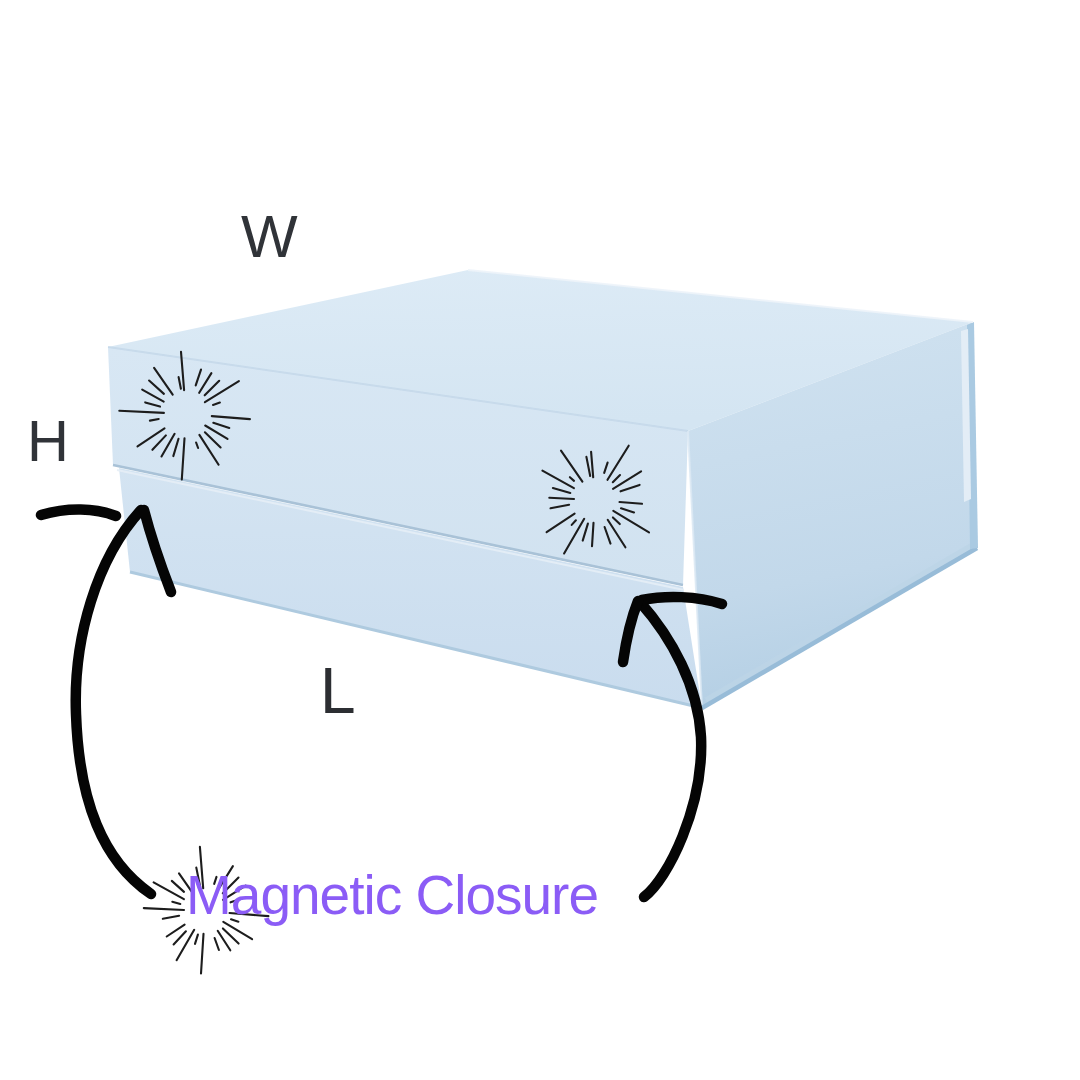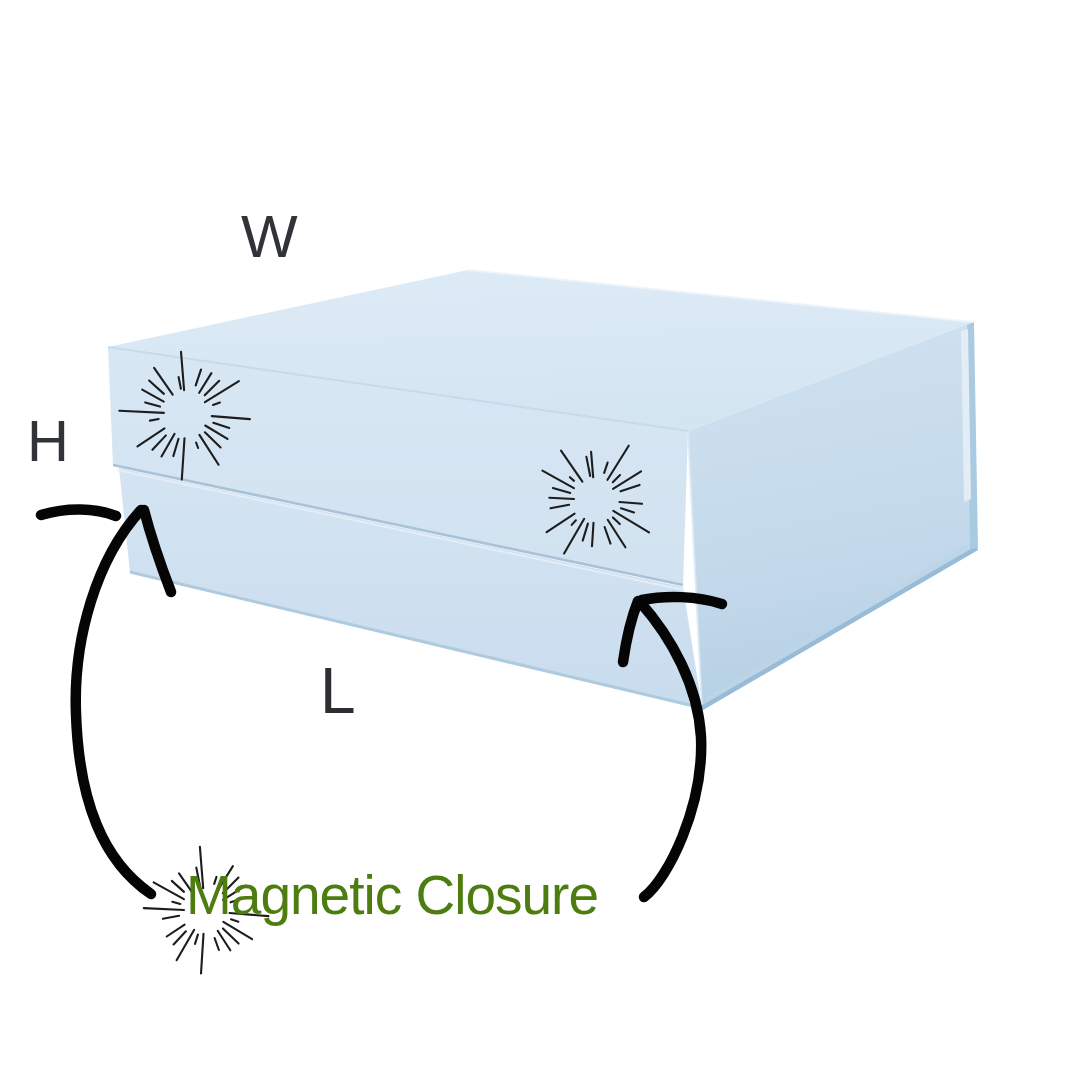--- a/index.html
+++ b/index.html
@@ -4,21 +4,21 @@
 <style>
   html,body{margin:0;padding:0;background:#fff;}
   body{width:1080px;height:1080px;position:relative;overflow:hidden;
        font-family:"Liberation Sans",sans-serif;}
   #stage{position:absolute;inset:0;width:1080px;height:1080px;}
   #box-svg{position:absolute;left:0;top:0;width:1080px;height:1080px;display:block;}
   .dim-label{position:absolute;line-height:1;font-weight:400;user-select:none;white-space:nowrap;}
   #label-w{left:241px;top:207px;font-size:60px;color:#303338;}
   #label-h{left:27px;top:412px;font-size:58px;color:#303338;}
   #label-l{left:320px;top:659px;font-size:64px;color:#2c2e32;}
-  #label-closure{left:186px;top:868px;font-size:55px;letter-spacing:-1px;color:#4d7c0f;text-align:center;}
+  #label-closure{left:186px;top:868px;font-size:55px;letter-spacing:-1px;color:#8b5cf6;text-align:center;}
 </style>
 </head>
 <body>
 
 <div id="stage">
 
   <svg id="box-svg" viewBox="0 0 1080 1080">
     <defs>
       <linearGradient id="gradTop" x1="0" y1="0" x2="0.15" y2="1">
         <stop offset="0" stop-color="#ddebf6"></stop>

